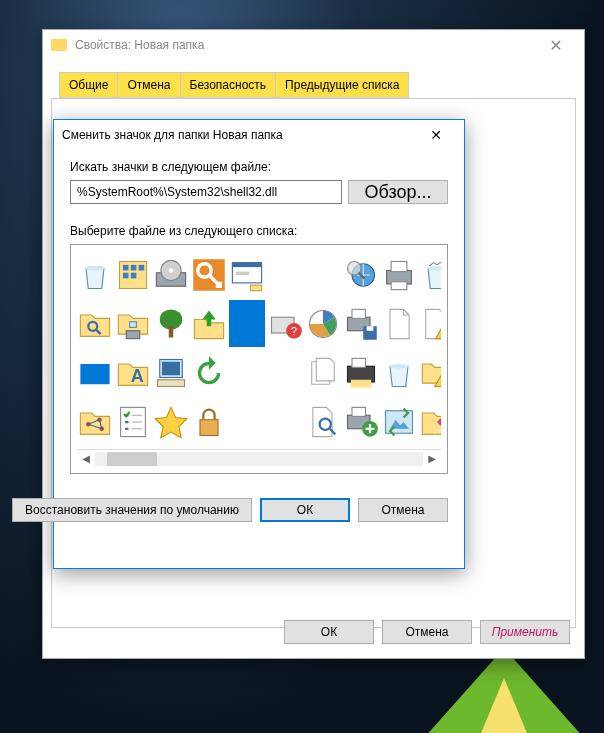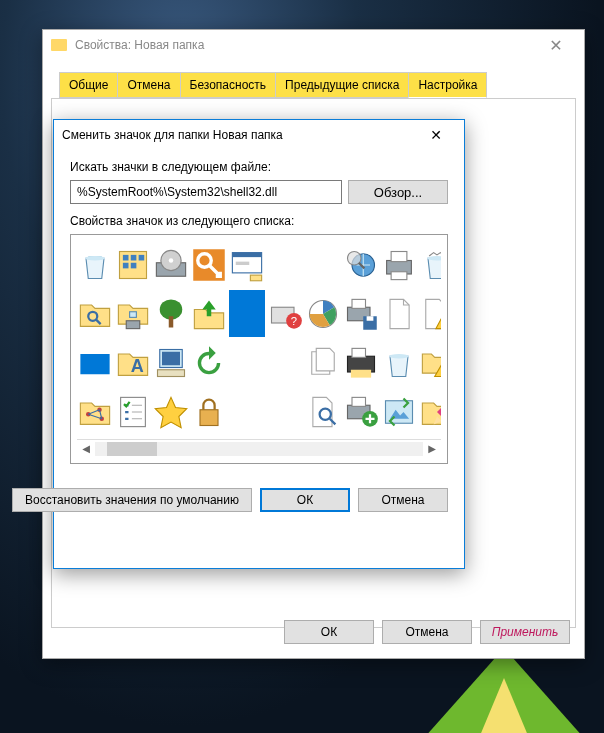--- a/index.html
+++ b/index.html
@@ -24,23 +24,23 @@
 
 .bottom-buttons { position: absolute; bottom: 14px; right: 14px; display: flex; gap: 8px; }
 .btn { min-width: 90px; height: 24px; border: 1px solid #adadad; background: #e1e1e1; font-size: 12px; cursor: pointer; }
 .btn:disabled, .btn.disabled { color: #be185d; font-style: italic; }
 
 .win-child { left: 53px; top: 119px; width: 412px; height: 450px; border: 1px solid #0a7dd8; }
 .win-child .titlebar { color: #000; }
 .win-child .close-x { color: #000; font-size: 14px; }
 .child-body { padding: 10px 16px; }
 .label { margin-bottom: 6px; }
-.row { display: flex; gap: 6px; margin-bottom: 10px; }
+.row { display: flex; gap: 6px; margin-bottom: 20px; }
 .path-input { flex: 1; height: 24px; border: 1px solid #7a7a7a; padding: 0 6px; font-size: 12px; }
-.browse-btn { width: 100px; height: 24px; border: 1px solid #adadad; background: #e1e1e1; font-size: 13px; }
+.browse-btn { width: 100px; height: 24px; border: 1px solid #adadad; background: #e1e1e1; font-size: 18px; }
 
 .icon-box { border: 1px solid #999; padding: 6px; height: 230px; display: flex; flex-direction: column; }
 .icon-grid { flex: 1; display: grid; grid-template-columns: repeat(10, 1fr); grid-template-rows: repeat(4, 1fr); gap: 2px; overflow: hidden; }
 .icon-cell { display: flex; align-items: center; justify-content: center; }
 .icon-cell svg { width: 36px; height: 36px; }
 .icon-cell.selected { background: #0078d7; }
 .hscroll { height: 18px; border-top: 1px solid #ddd; display: flex; align-items: center; margin-top: 4px; }
 .hscroll .arrow { width: 18px; text-align: center; color: #666; font-size: 10px; }
 .hscroll .track { flex: 1; height: 14px; background: #f0f0f0; position: relative; }
 .hscroll .thumb { position: absolute; left: 12px; top: 0; width: 50px; height: 14px; background: #cdcdcd; }
@@ -59,42 +59,41 @@
   <div class="titlebar">
     <div class="folder-mini"></div>
     <div class="title">Свойства: Новая папка</div>
     <div class="close-x">✕</div>
   </div>
   <div class="tabbar">
     <div class="tab inactive">Общие</div>
     <div class="tab inactive">Отмена</div>
     <div class="tab inactive">Безопасность</div>
     <div class="tab inactive">Предыдущие списка</div>
-    <div class="tab active">Настройка</div>
   </div>
   <div class="tabpanel"></div>
   <div class="bottom-buttons">
     <button class="btn">ОК</button>
     <button class="btn">Отмена</button>
     <button class="btn disabled">Применить</button>
   </div>
 </div>
 
 <div class="window win-child">
   <div class="titlebar">
     <div class="title">Сменить значок для папки Новая папка</div>
     <div class="close-x">✕</div>
   </div>
   <div class="child-body">
     <div class="label">Искать значки в следующем файле:</div>
     <div class="row">
       <input class="path-input" value="%SystemRoot%\System32\shell32.dll" style="">
       <button class="browse-btn">Обзор...</button>
     </div>
-    <div class="label">Свойства значок из следующего списка:</div>
+    <div class="label">Выберите файле из следующего списка:</div>
     <div class="icon-box">
       <div class="icon-grid" id="icon-grid">
           <div class="icon-cell">
             <svg viewBox="0 0 32 32">
               <path d="M8 10h16l-2 18H10z" fill="#e8f4fb" stroke="#5a8cb0"></path>
               <path d="M10 8h12v3H10z" fill="#b8d8e8"></path>
               <ellipse cx="16" cy="10" rx="9" ry="2" fill="#cde8f5"></ellipse>
             </svg>
           </div>
           <div class="icon-cell">

